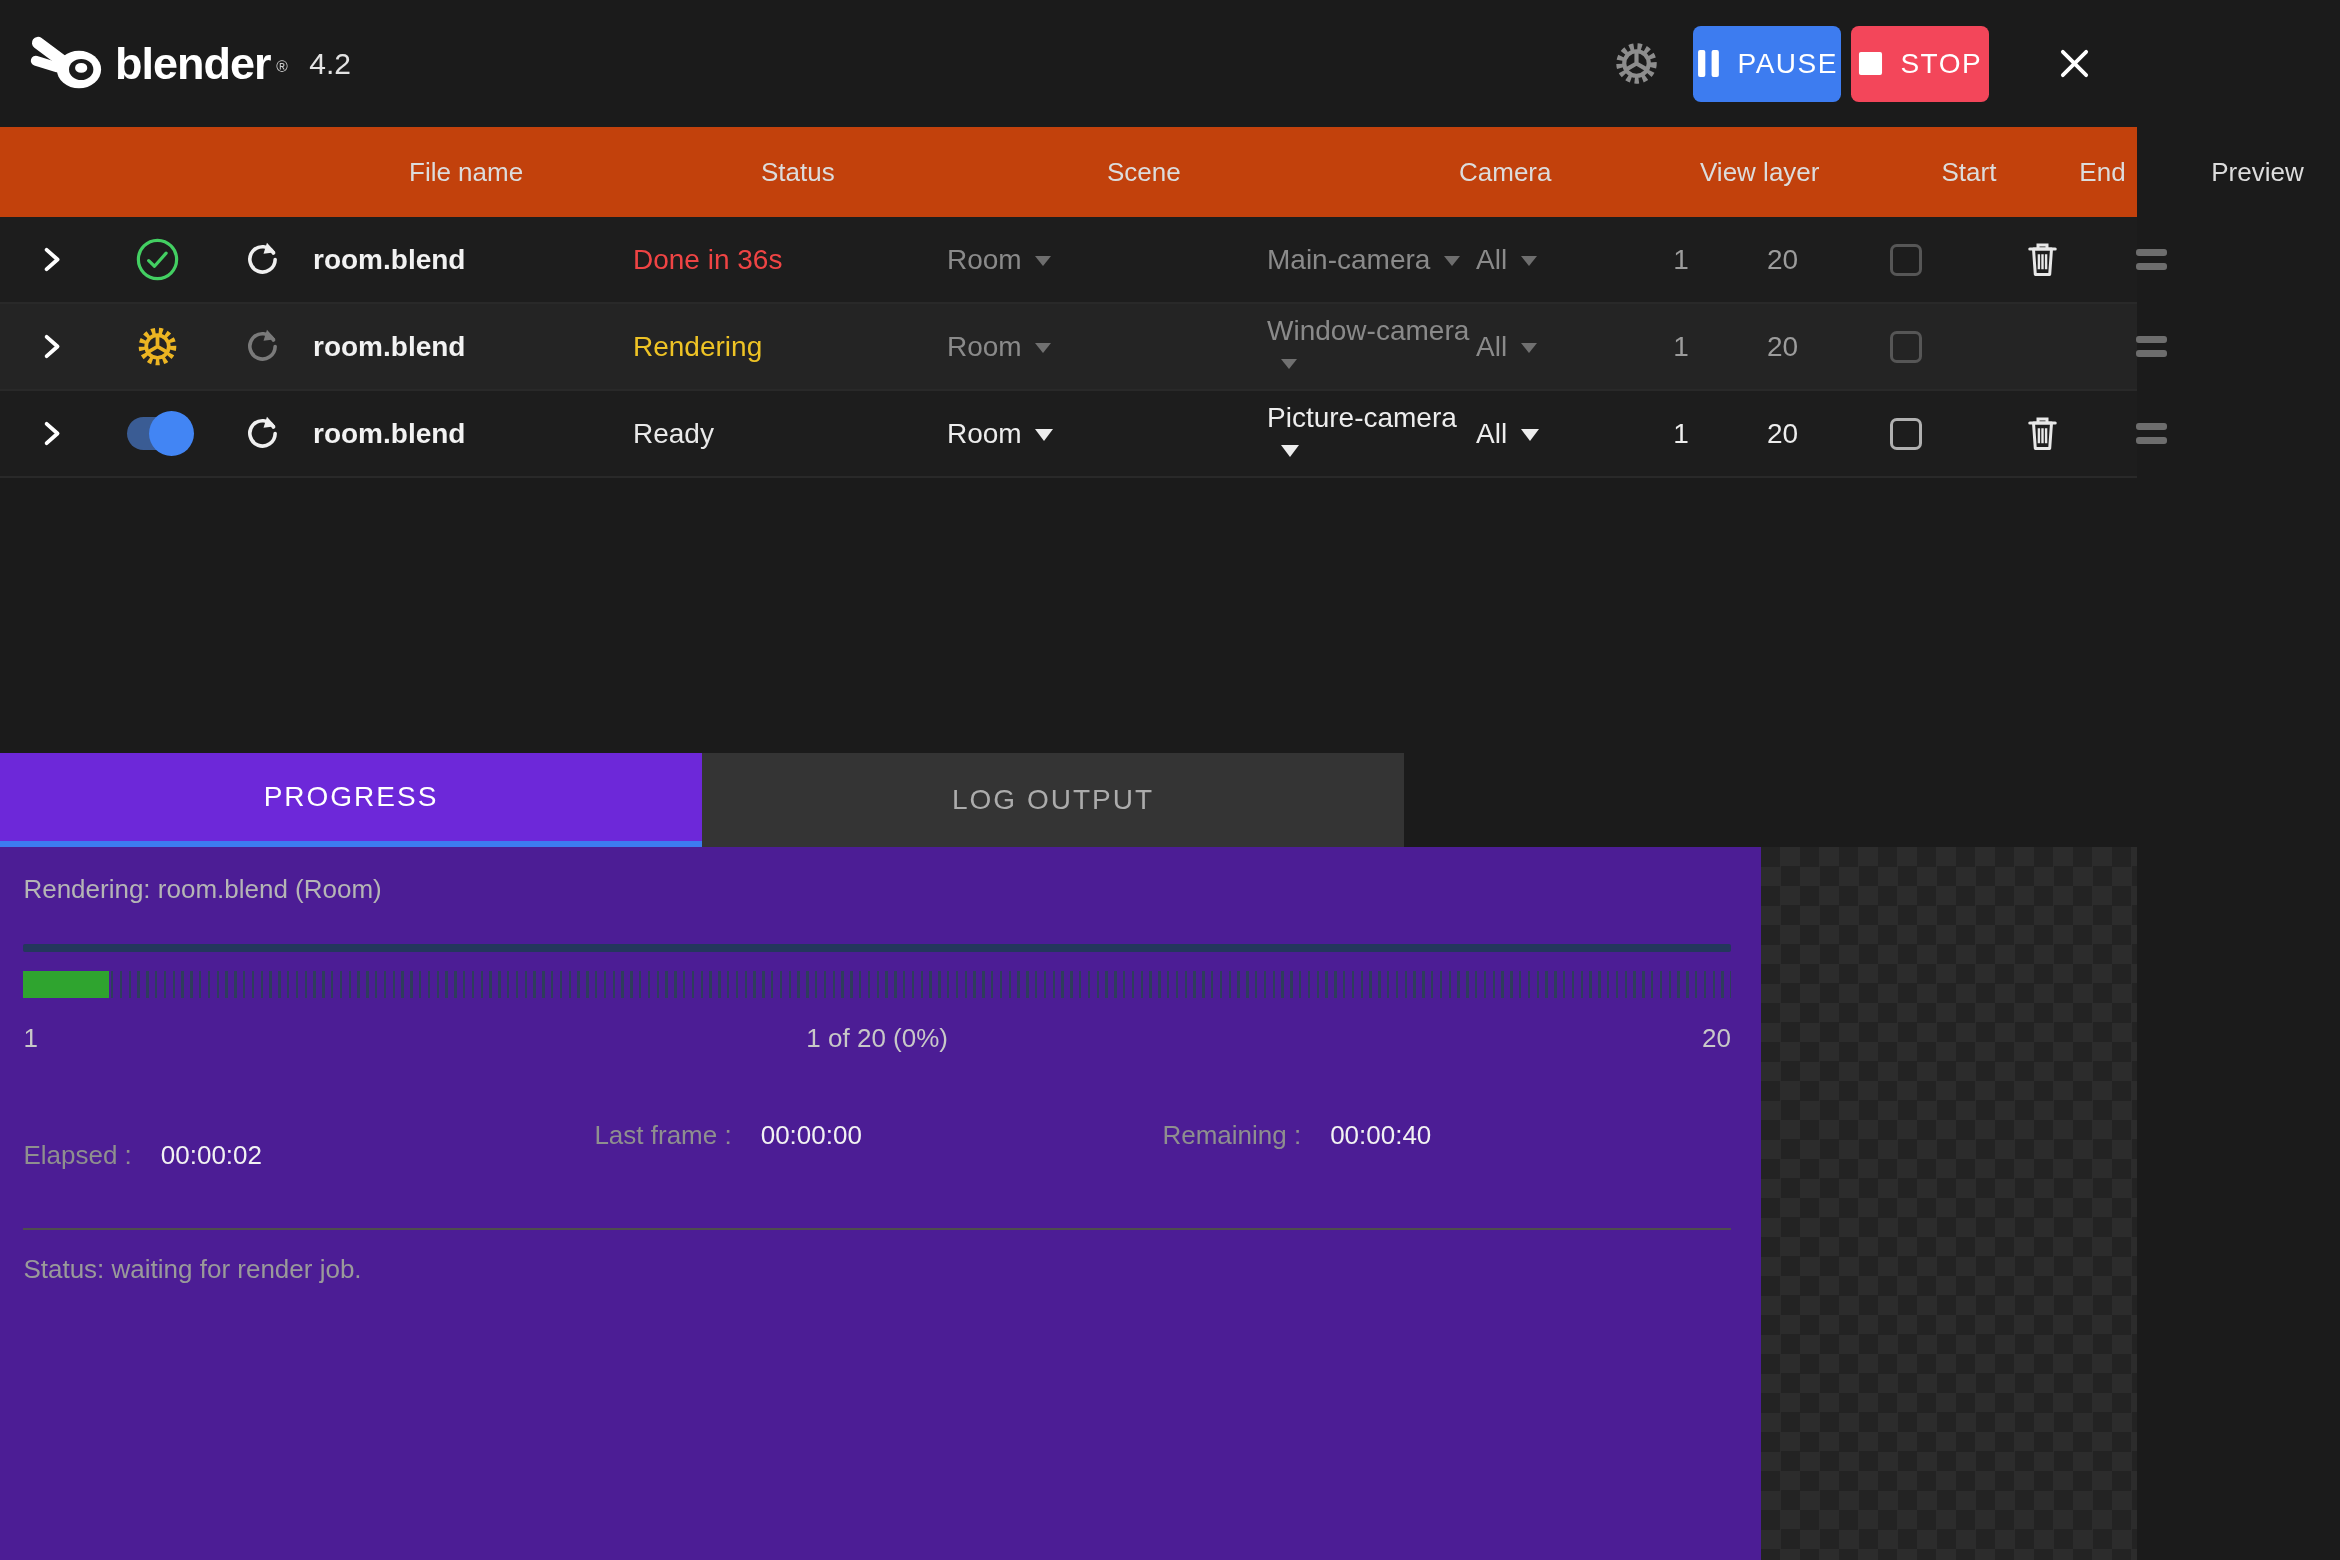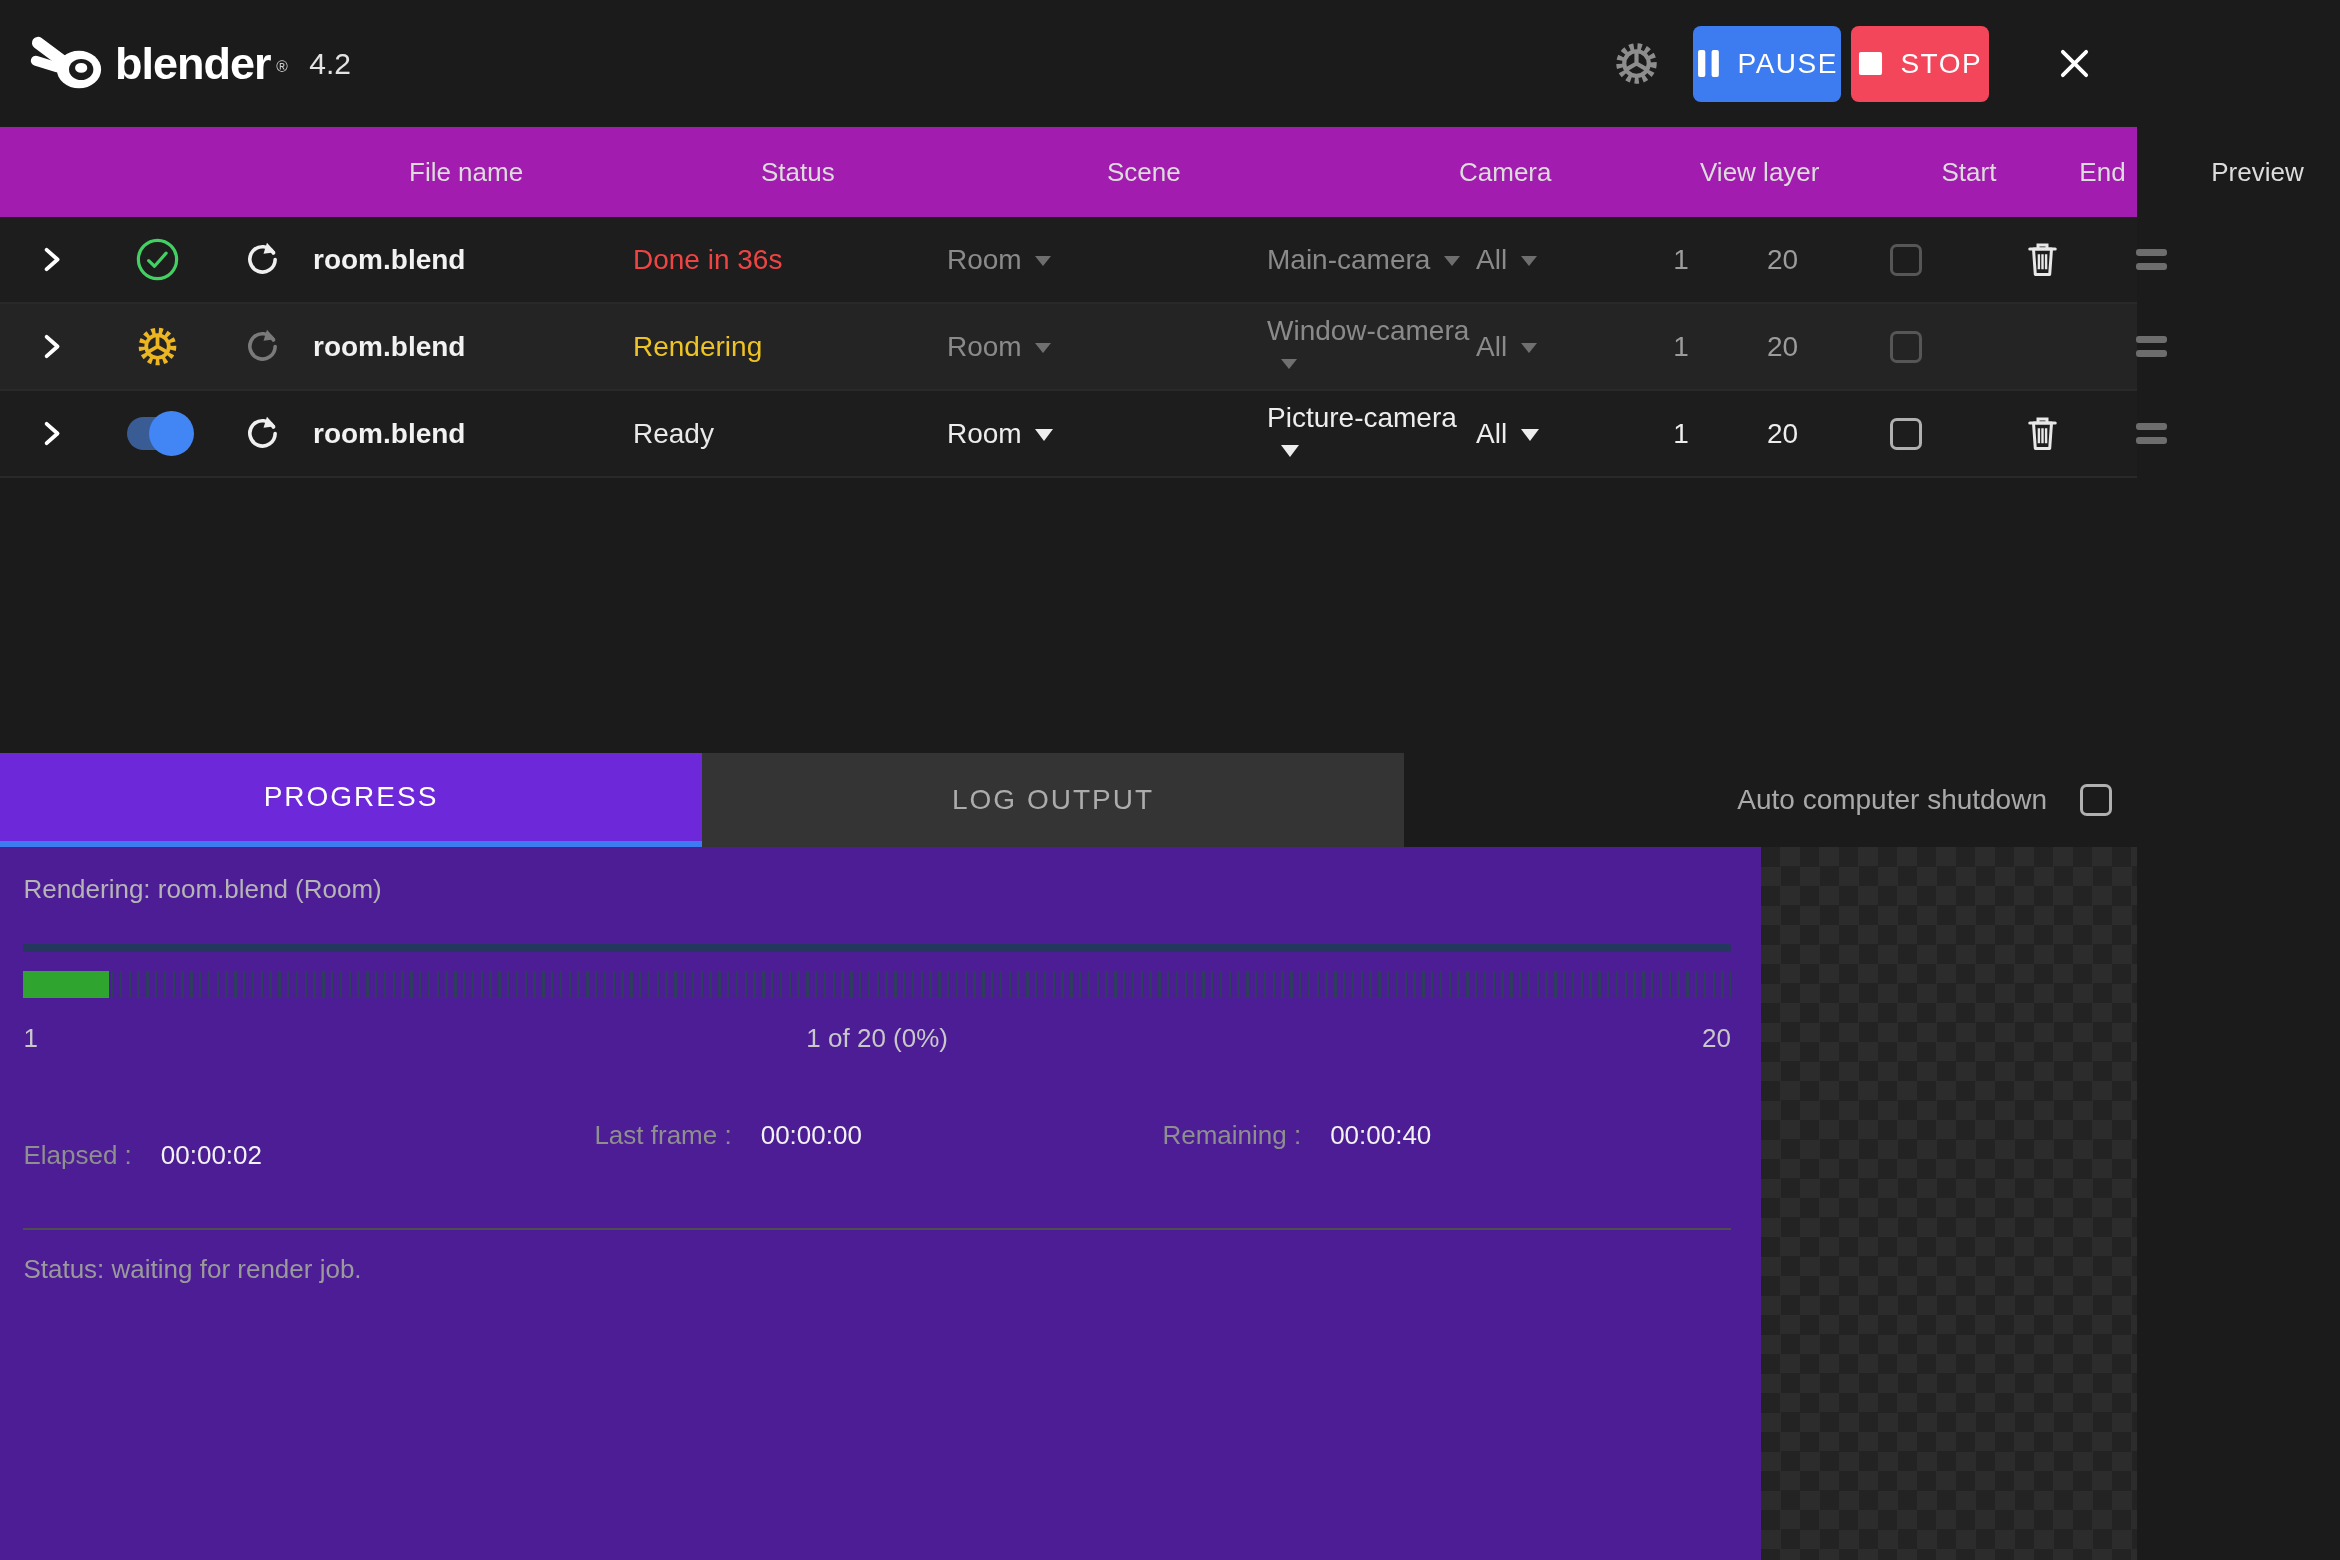--- a/index.html
+++ b/index.html
@@ -19,21 +19,21 @@
   .btn { height:76px; border:none; border-radius:7.8px; display:flex; align-items:center; justify-content:center;
          gap:17.6px; color:#fff; font-size:28px; font-weight:500; letter-spacing:1.5px; cursor:pointer;
          font-family:inherit; }
   .btn-pause { width:148px; background:#3d7cf0; margin-left:31px; }
   .btn-stop  { width:138px; background:#f3465a; margin-left:9.8px; }
   .close-btn { margin-left:64px; margin-right:17.6px; width:43px; height:43px; display:flex; align-items:center; justify-content:center; cursor:pointer; }
 
   
   .grid { display:grid; align-items:center;
     grid-template-columns:103px 109px 101px 320px 314px 320px 209px 162px 1fr 86px 117px 129px 144px 74px; }
-  .thead { height:90px; background:#a21caf; font-size:26px; color:#dcdcdc; flex:0 0 auto;gap:32px; }
+  .thead { height:90px; background:#c2410c; font-size:26px; color:#dcdcdc; flex:0 0 auto;gap:32px; }
   .thead .cc { text-align:center; }
   .row { height:87px; font-size:28px; border-bottom:2px solid #292929; flex:0 0 auto; }
   .row-odd  { background:#1d1d1d; }
   .row-even { background:#242424; }
   .cell-center { display:flex; justify-content:center; align-items:center; }
   .filename { font-weight:700; color:#f2f2f2; }
   .st-done { color:#ef4444; }
   .st-rendering { color:#eec325; }
   .st-ready { color:#e9e9e9; }
   .muted { color:#8a8a8a; }
@@ -297,24 +297,20 @@
           <i></i>
         </span>
     </div>
   </div>
 
   <div class="spacer-mid"></div>
 
   <div class="tabbar">
     <div class="tab tab-active">PROGRESS</div>
     <div class="tab tab-idle">LOG OUTPUT</div>
-    <div class="tabbar-right">
-      <span class="shutdown-label">Auto computer shutdown</span>
-      <span class="checkbox checkbox-bright"></span>
-    </div>
   </div>
 
   <div class="bottom">
     <div class="progress-pane">
       <div class="prog-title">Rendering: room.blend (Room)</div>
       <div class="thin-bar"></div>
       <div class="frame-bar">
         <div class="frame-fill" id="frame-fill" style="width: 5%;"></div>
       </div>
       <div class="bar-labels">

